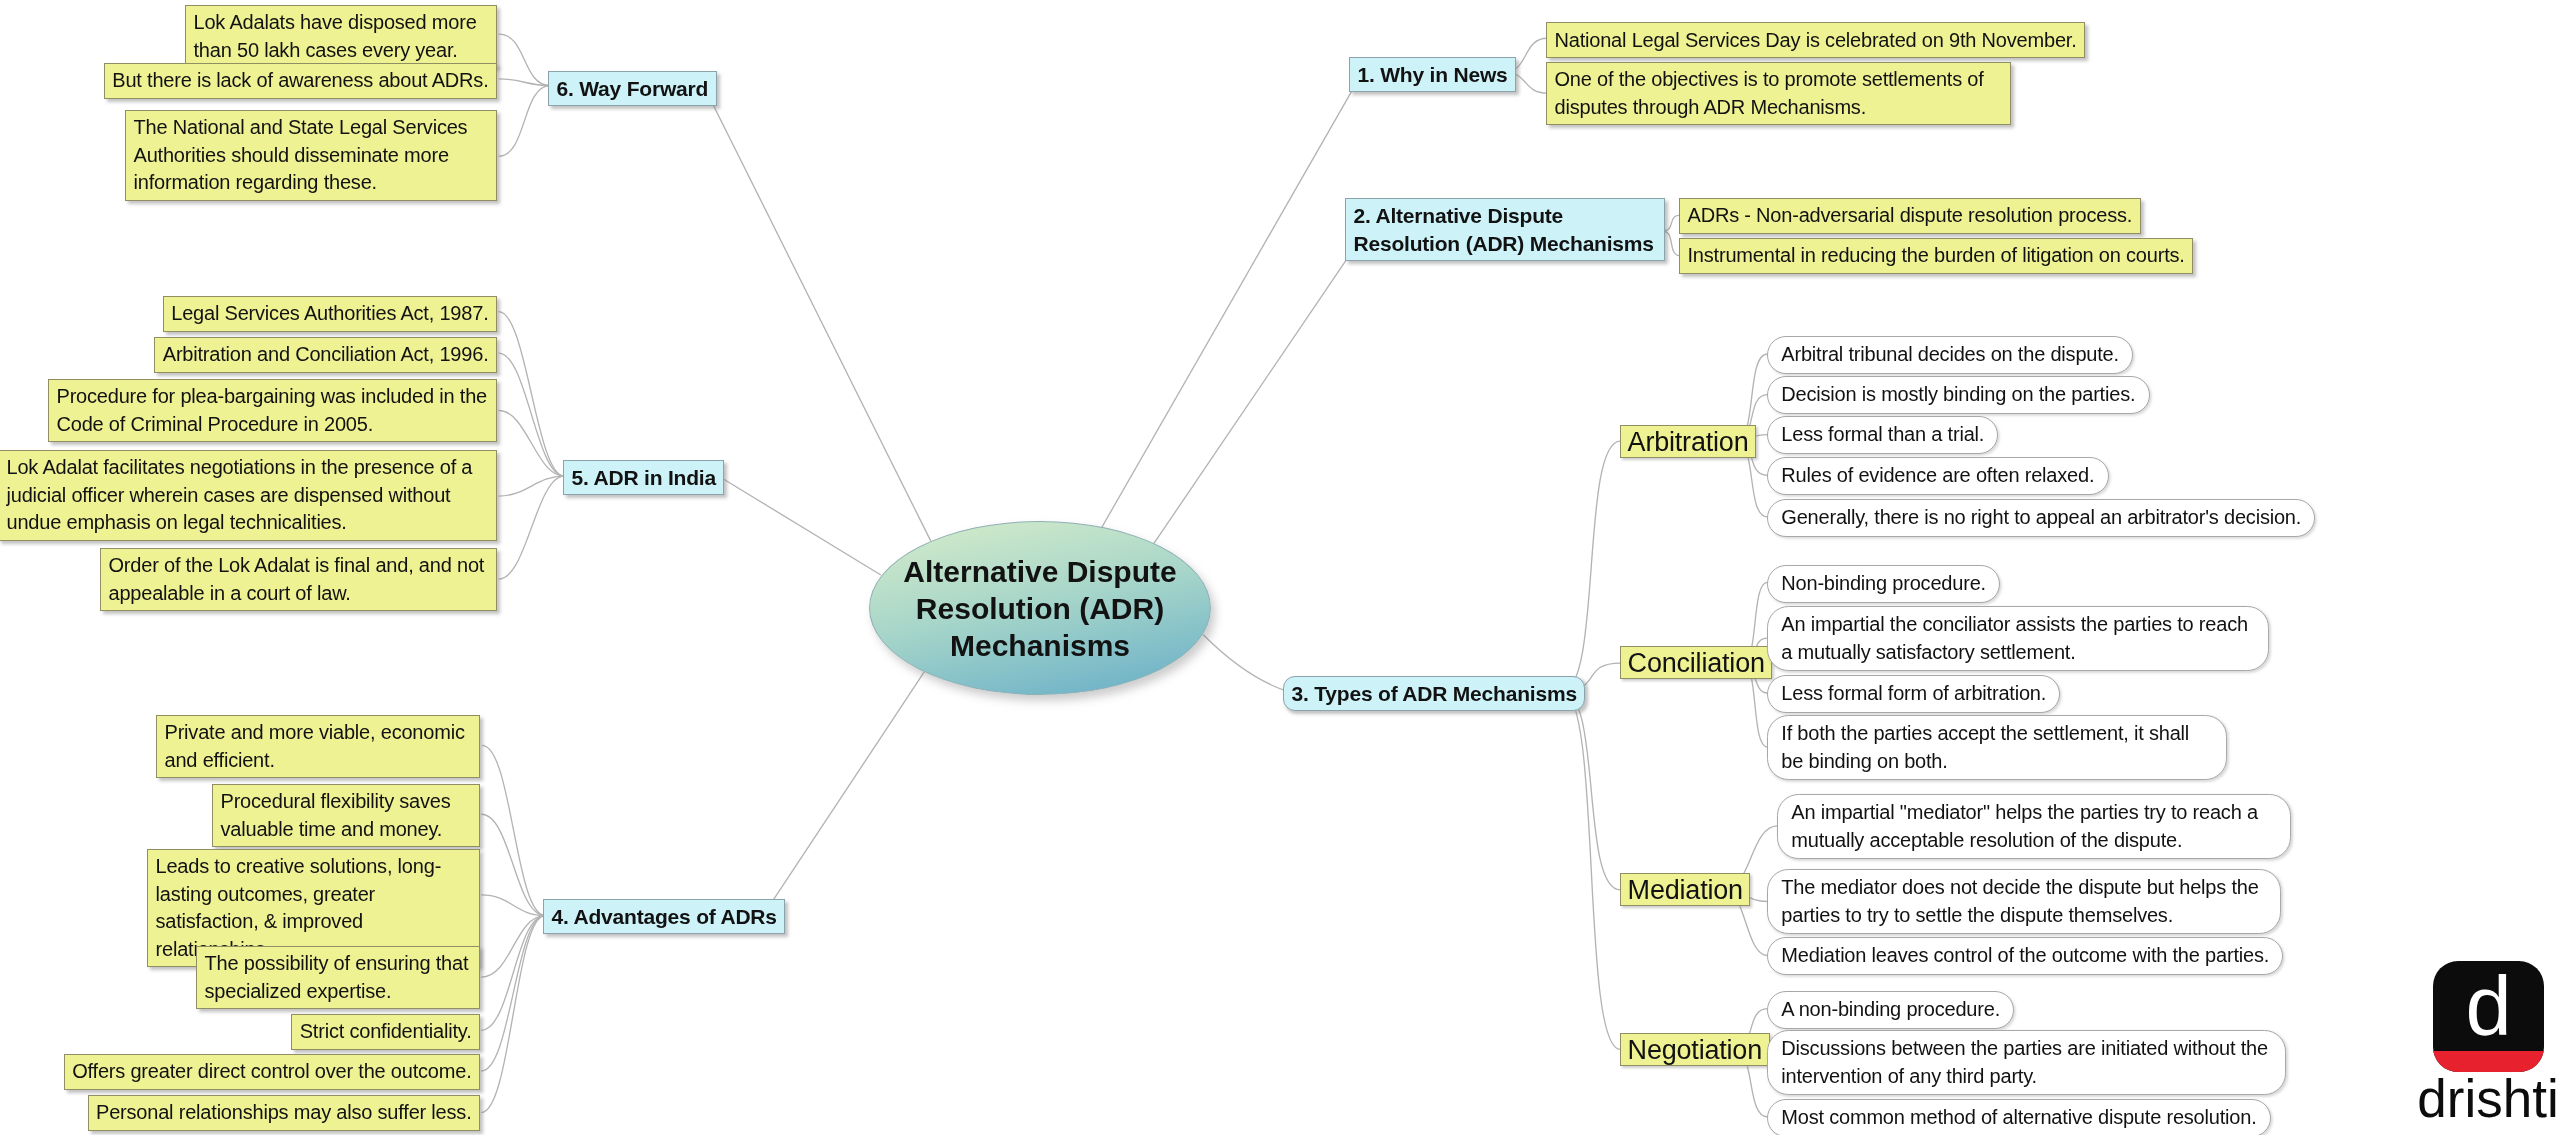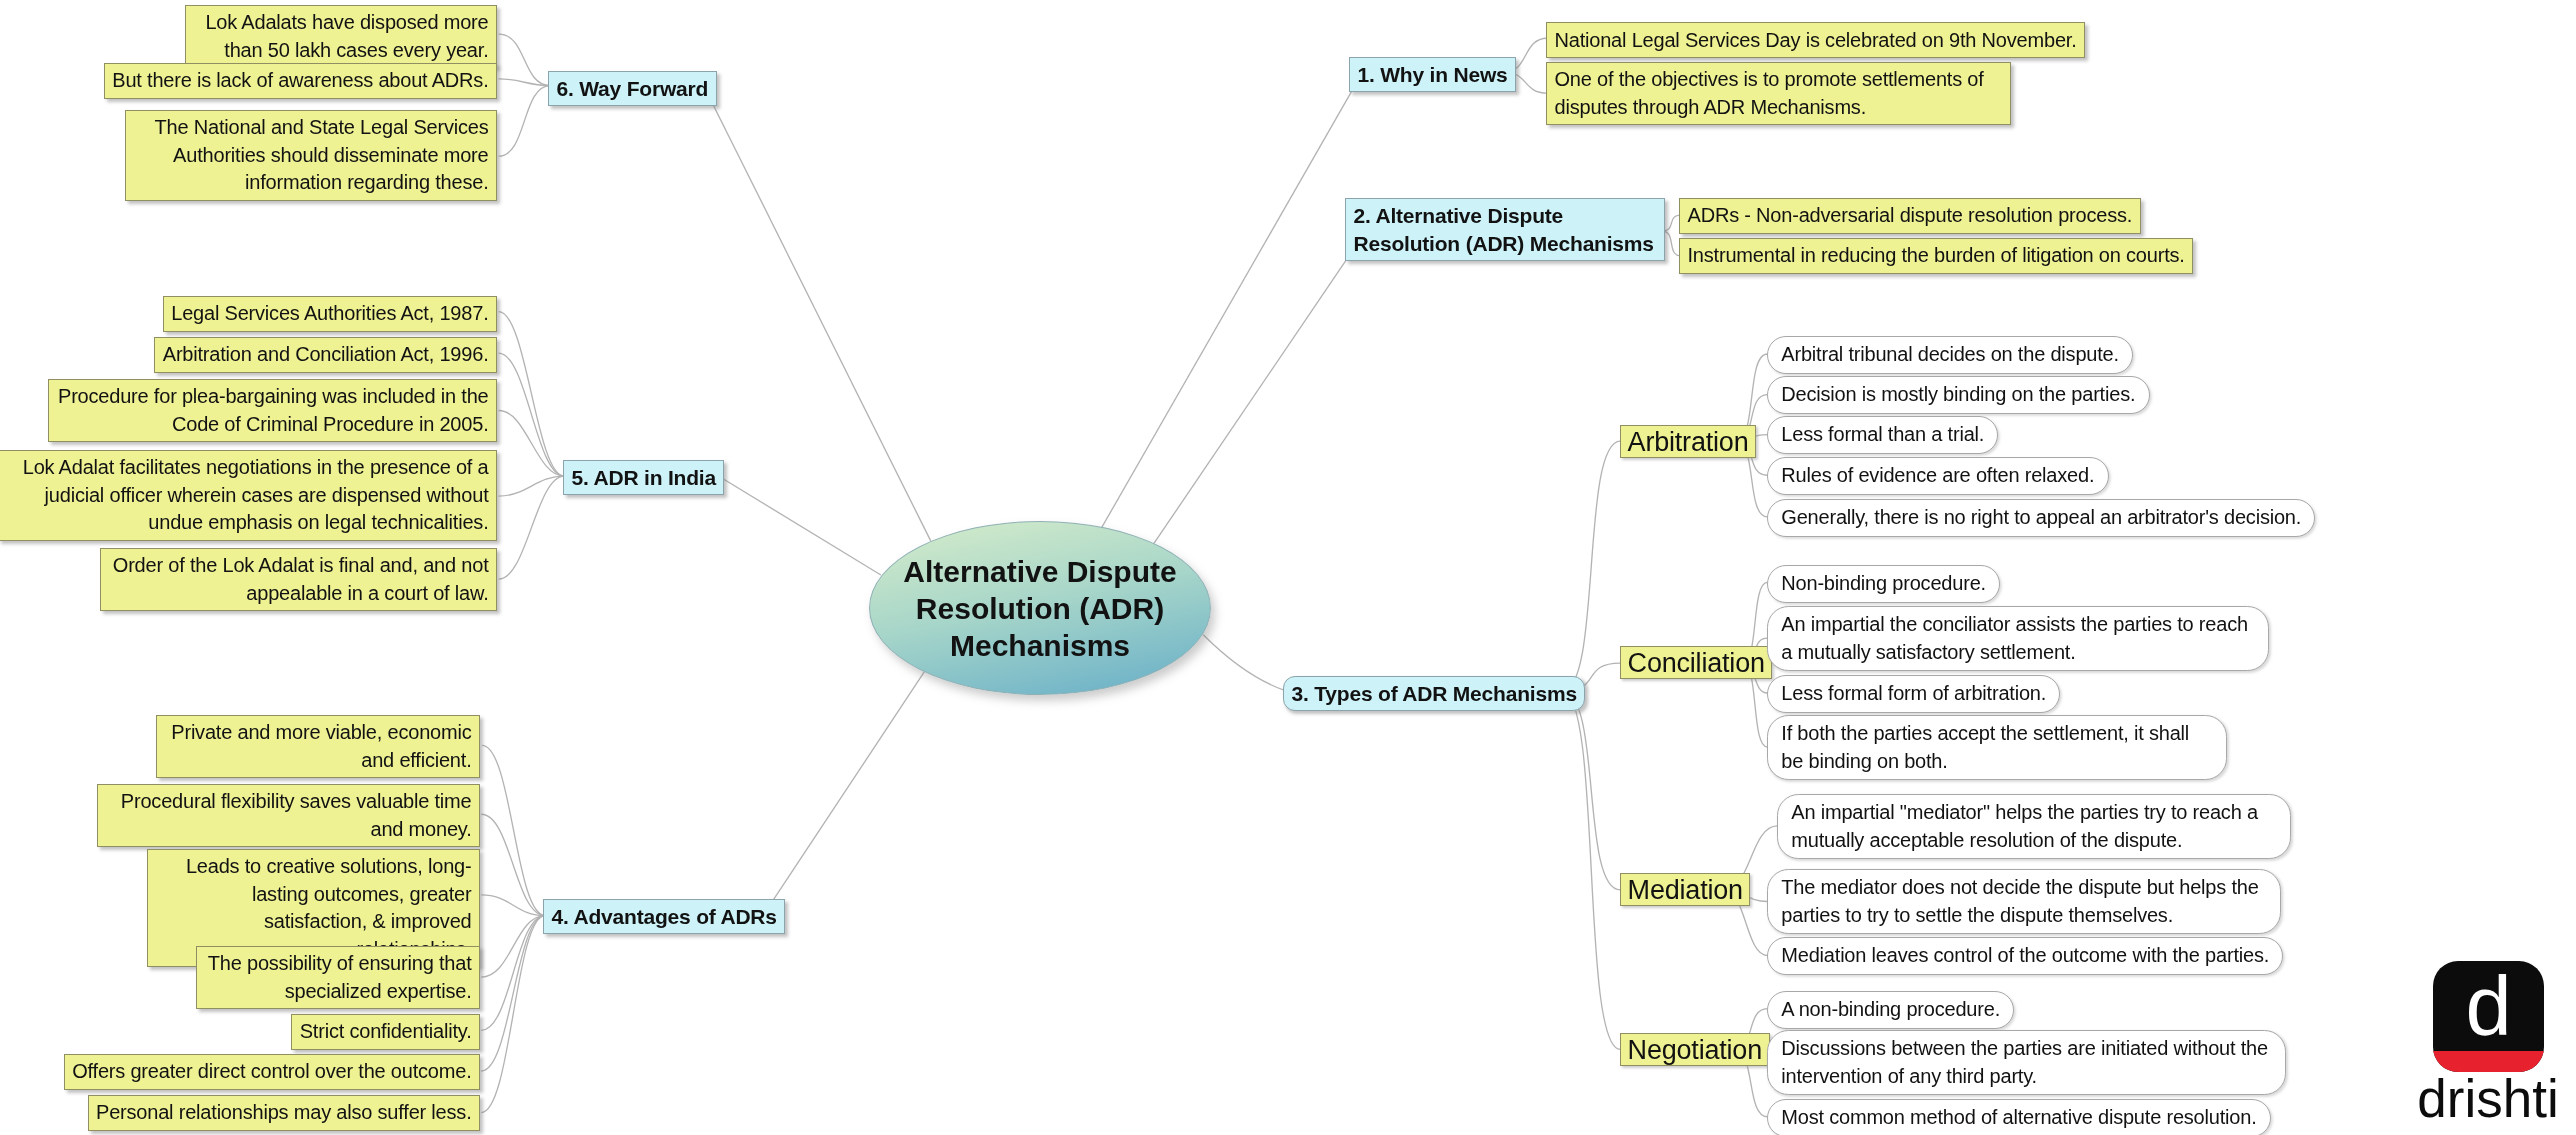--- a/index.html
+++ b/index.html
@@ -11,21 +11,21 @@
   svg.wires path{stroke:var(--line,#b3b3b3);stroke-width:1.6;fill:none;}
 
   .note{
     position:absolute;box-sizing:border-box;
     background:var(--note-fill,#eef293);
     border:0.8px solid #8f8f63;
     padding:3.3px 7.5px;font-size:20px;line-height:27.4px;letter-spacing:-0.2px;
     box-shadow:2.5px 2.5px 3.3px rgba(120,120,120,.45);
   }
   .note.single{white-space:nowrap;}
-  .note.r{text-align:right;}
+  .note.r{text-align:left;}
 
   .branch{
     position:absolute;box-sizing:border-box;
     background:var(--branch-fill,#cdf3f9);
     border:0.8px solid #8ba3ab;
     padding:2.5px 7.5px;font-size:21px;line-height:28px;font-weight:bold;letter-spacing:-0.2px;
     white-space:nowrap;box-shadow:2.5px 2.5px 3.3px rgba(120,120,120,.45);
   }
   .branch.wrap{white-space:normal;}
 
@@ -176,21 +176,21 @@
 
   <div class="branch" style="left:563px;top:460px;">5. ADR in India</div>
   <div class="note single r" style="right:2079px;top:296px;">Legal Services Authorities Act, 1987.</div>
   <div class="note single r" style="right:2079px;top:337px;">Arbitration and Conciliation Act, 1996.</div>
   <div class="note r" style="right:2079px;top:379px;width:449px;">Procedure for plea-bargaining was included in the Code of Criminal Procedure in 2005.</div>
   <div class="note r" style="right:2079px;top:450px;width:499px;">Lok Adalat facilitates negotiations in the presence of a judicial officer wherein cases are dispensed without undue emphasis on legal technicalities.</div>
   <div class="note r" style="right:2079px;top:548px;width:397px;">Order of the Lok Adalat is final and, and not appealable in a court of law.</div>
 
   <div class="branch" style="left:543px;top:899px;">4. Advantages of ADRs</div>
   <div class="note r" style="right:2096px;top:715px;width:324px;">Private and more viable, economic and efficient.</div>
-  <div class="note r" style="right:2096px;top:784px;width:383px;">Procedural flexibility saves valuable time and money.</div>
+  <div class="note r" style="right:2096px;top:784px;width:268px;">Procedural flexibility saves valuable time and money.</div>
   <div class="note r" style="right:2096px;top:849px;width:333px;">Leads to creative solutions, long-lasting outcomes, greater satisfaction, &amp; improved relationships.</div>
   <div class="note r" style="right:2096px;top:946px;width:284px;">The possibility of ensuring that specialized expertise.</div>
   <div class="note single r" style="right:2096px;top:1014px;">Strict confidentiality.</div>
   <div class="note single r" style="right:2096px;top:1054px;">Offers greater direct control over the outcome.</div>
   <div class="note single r" style="right:2096px;top:1095px;">Personal relationships may also suffer less.</div>
 
   <div class="logo-box">
     <div class="logo-d">d</div>
     <div class="logo-red"></div>
   </div>

